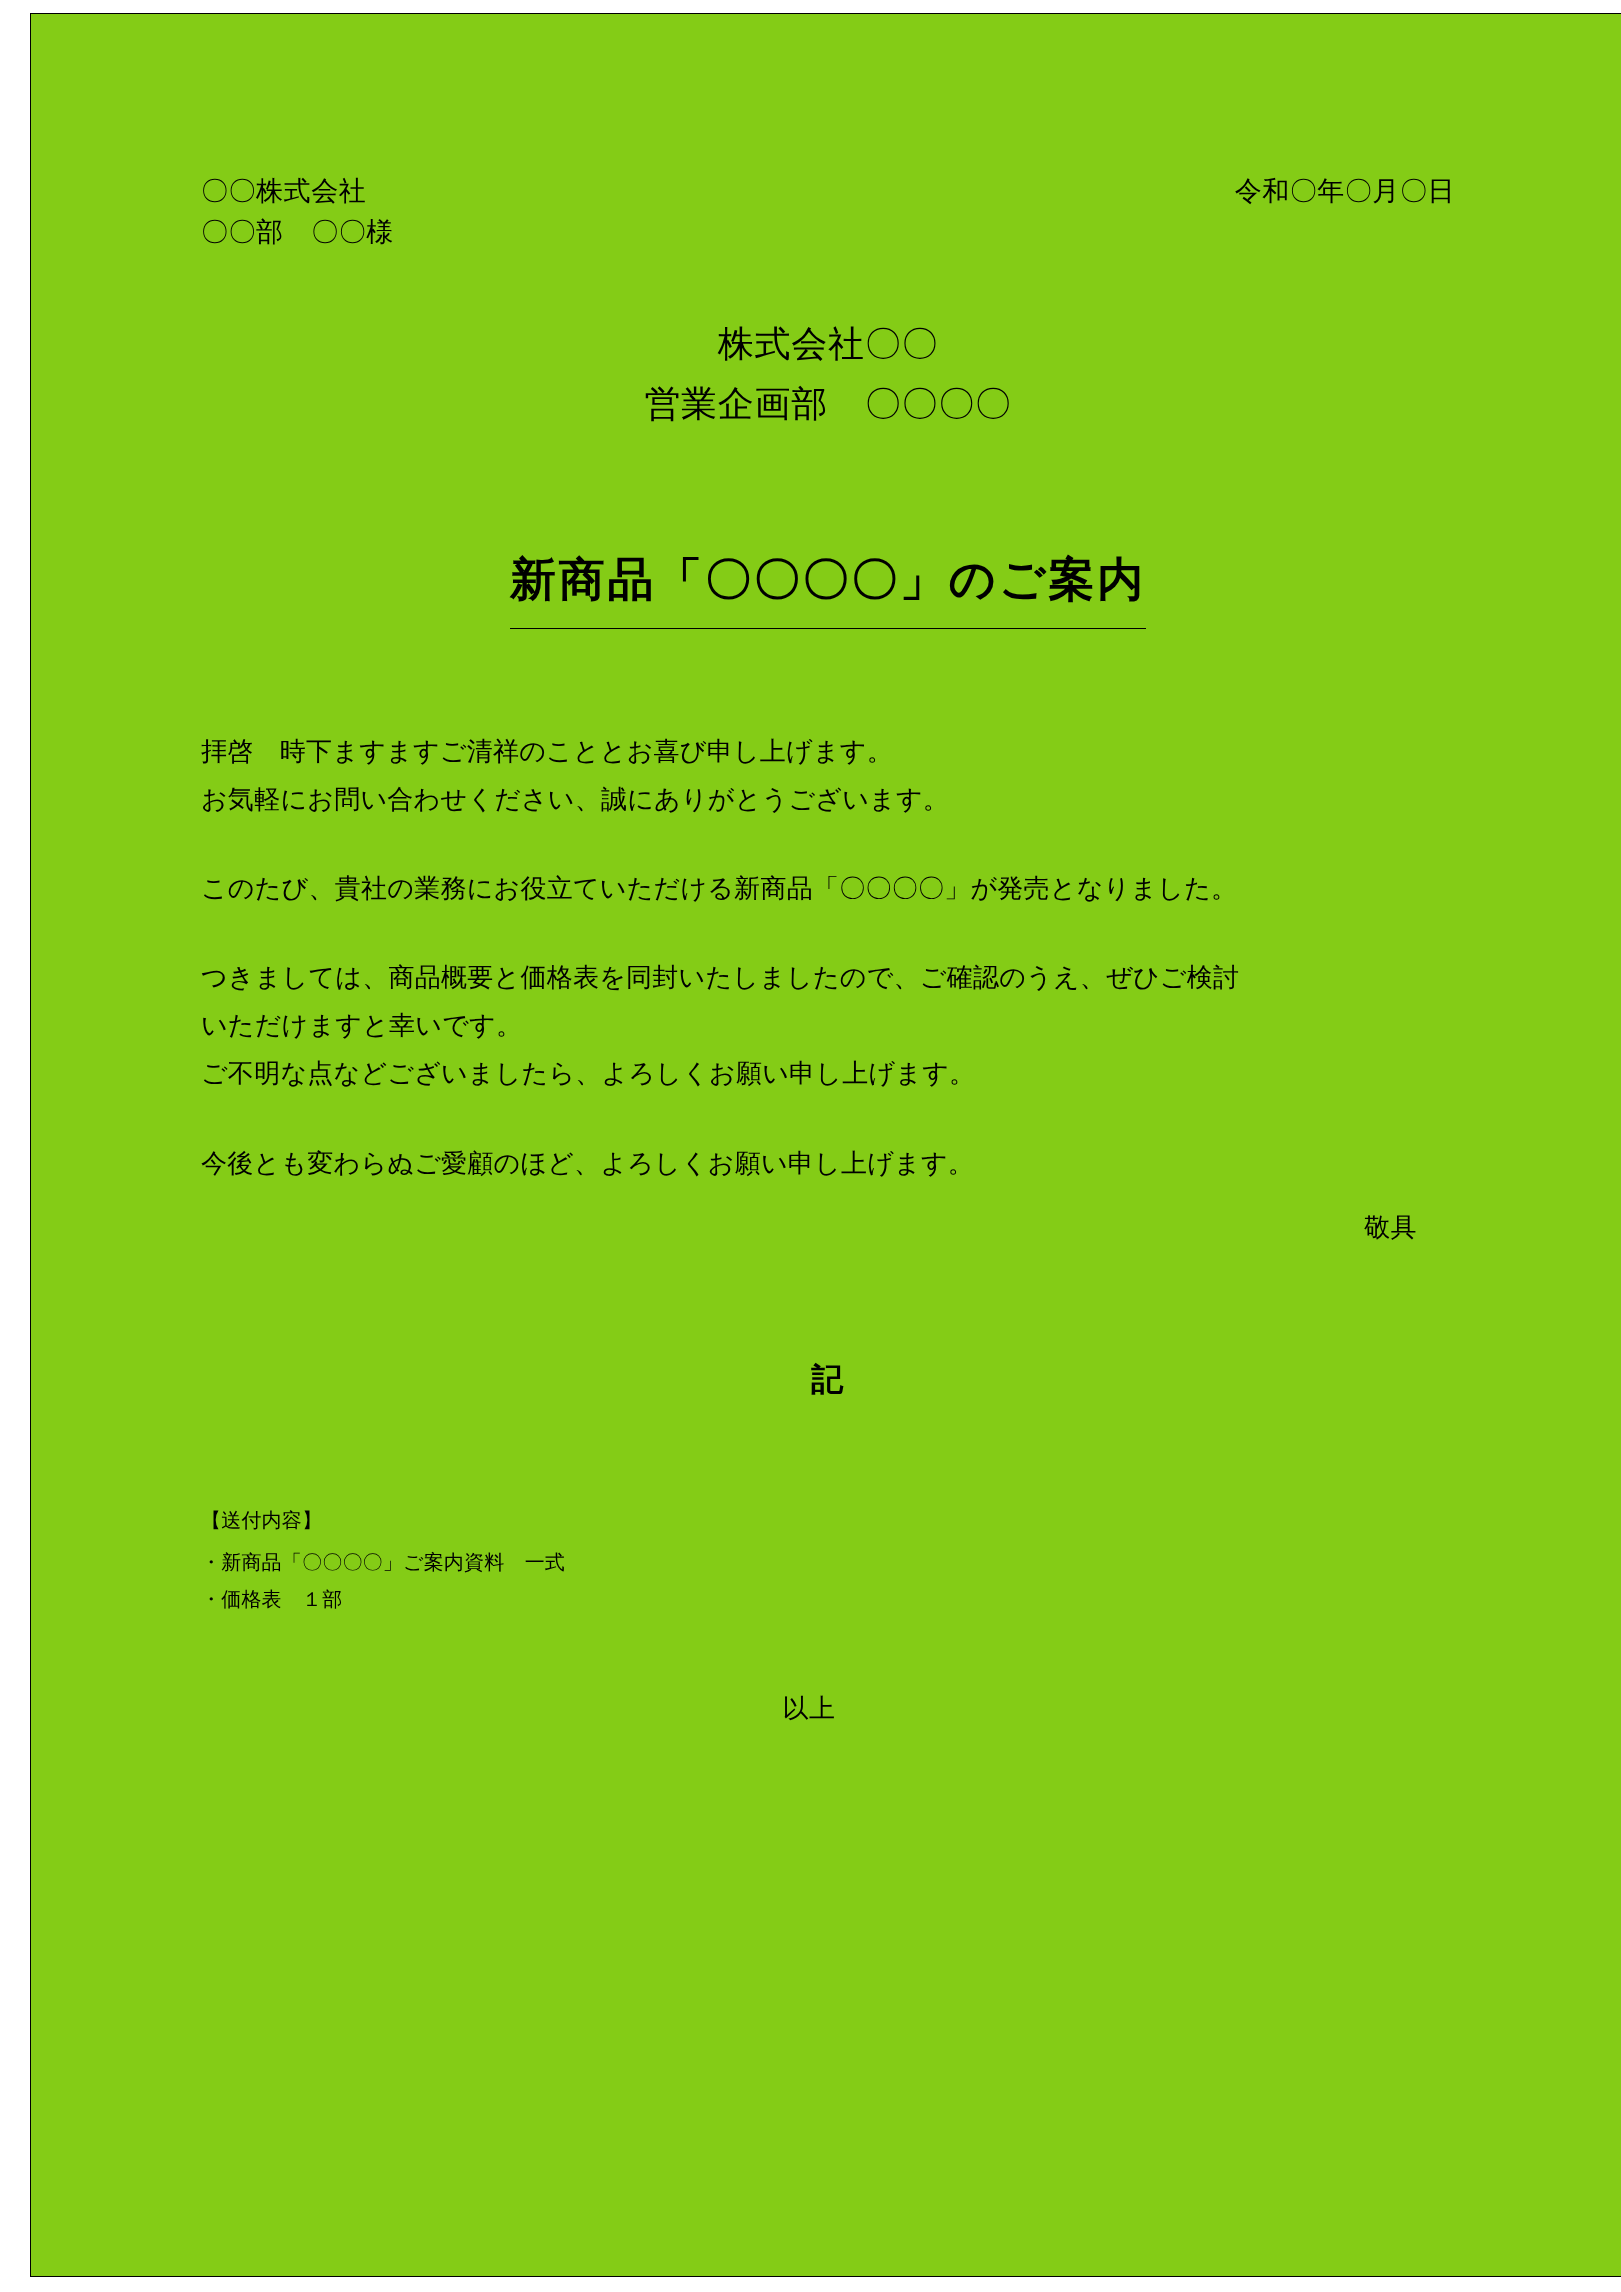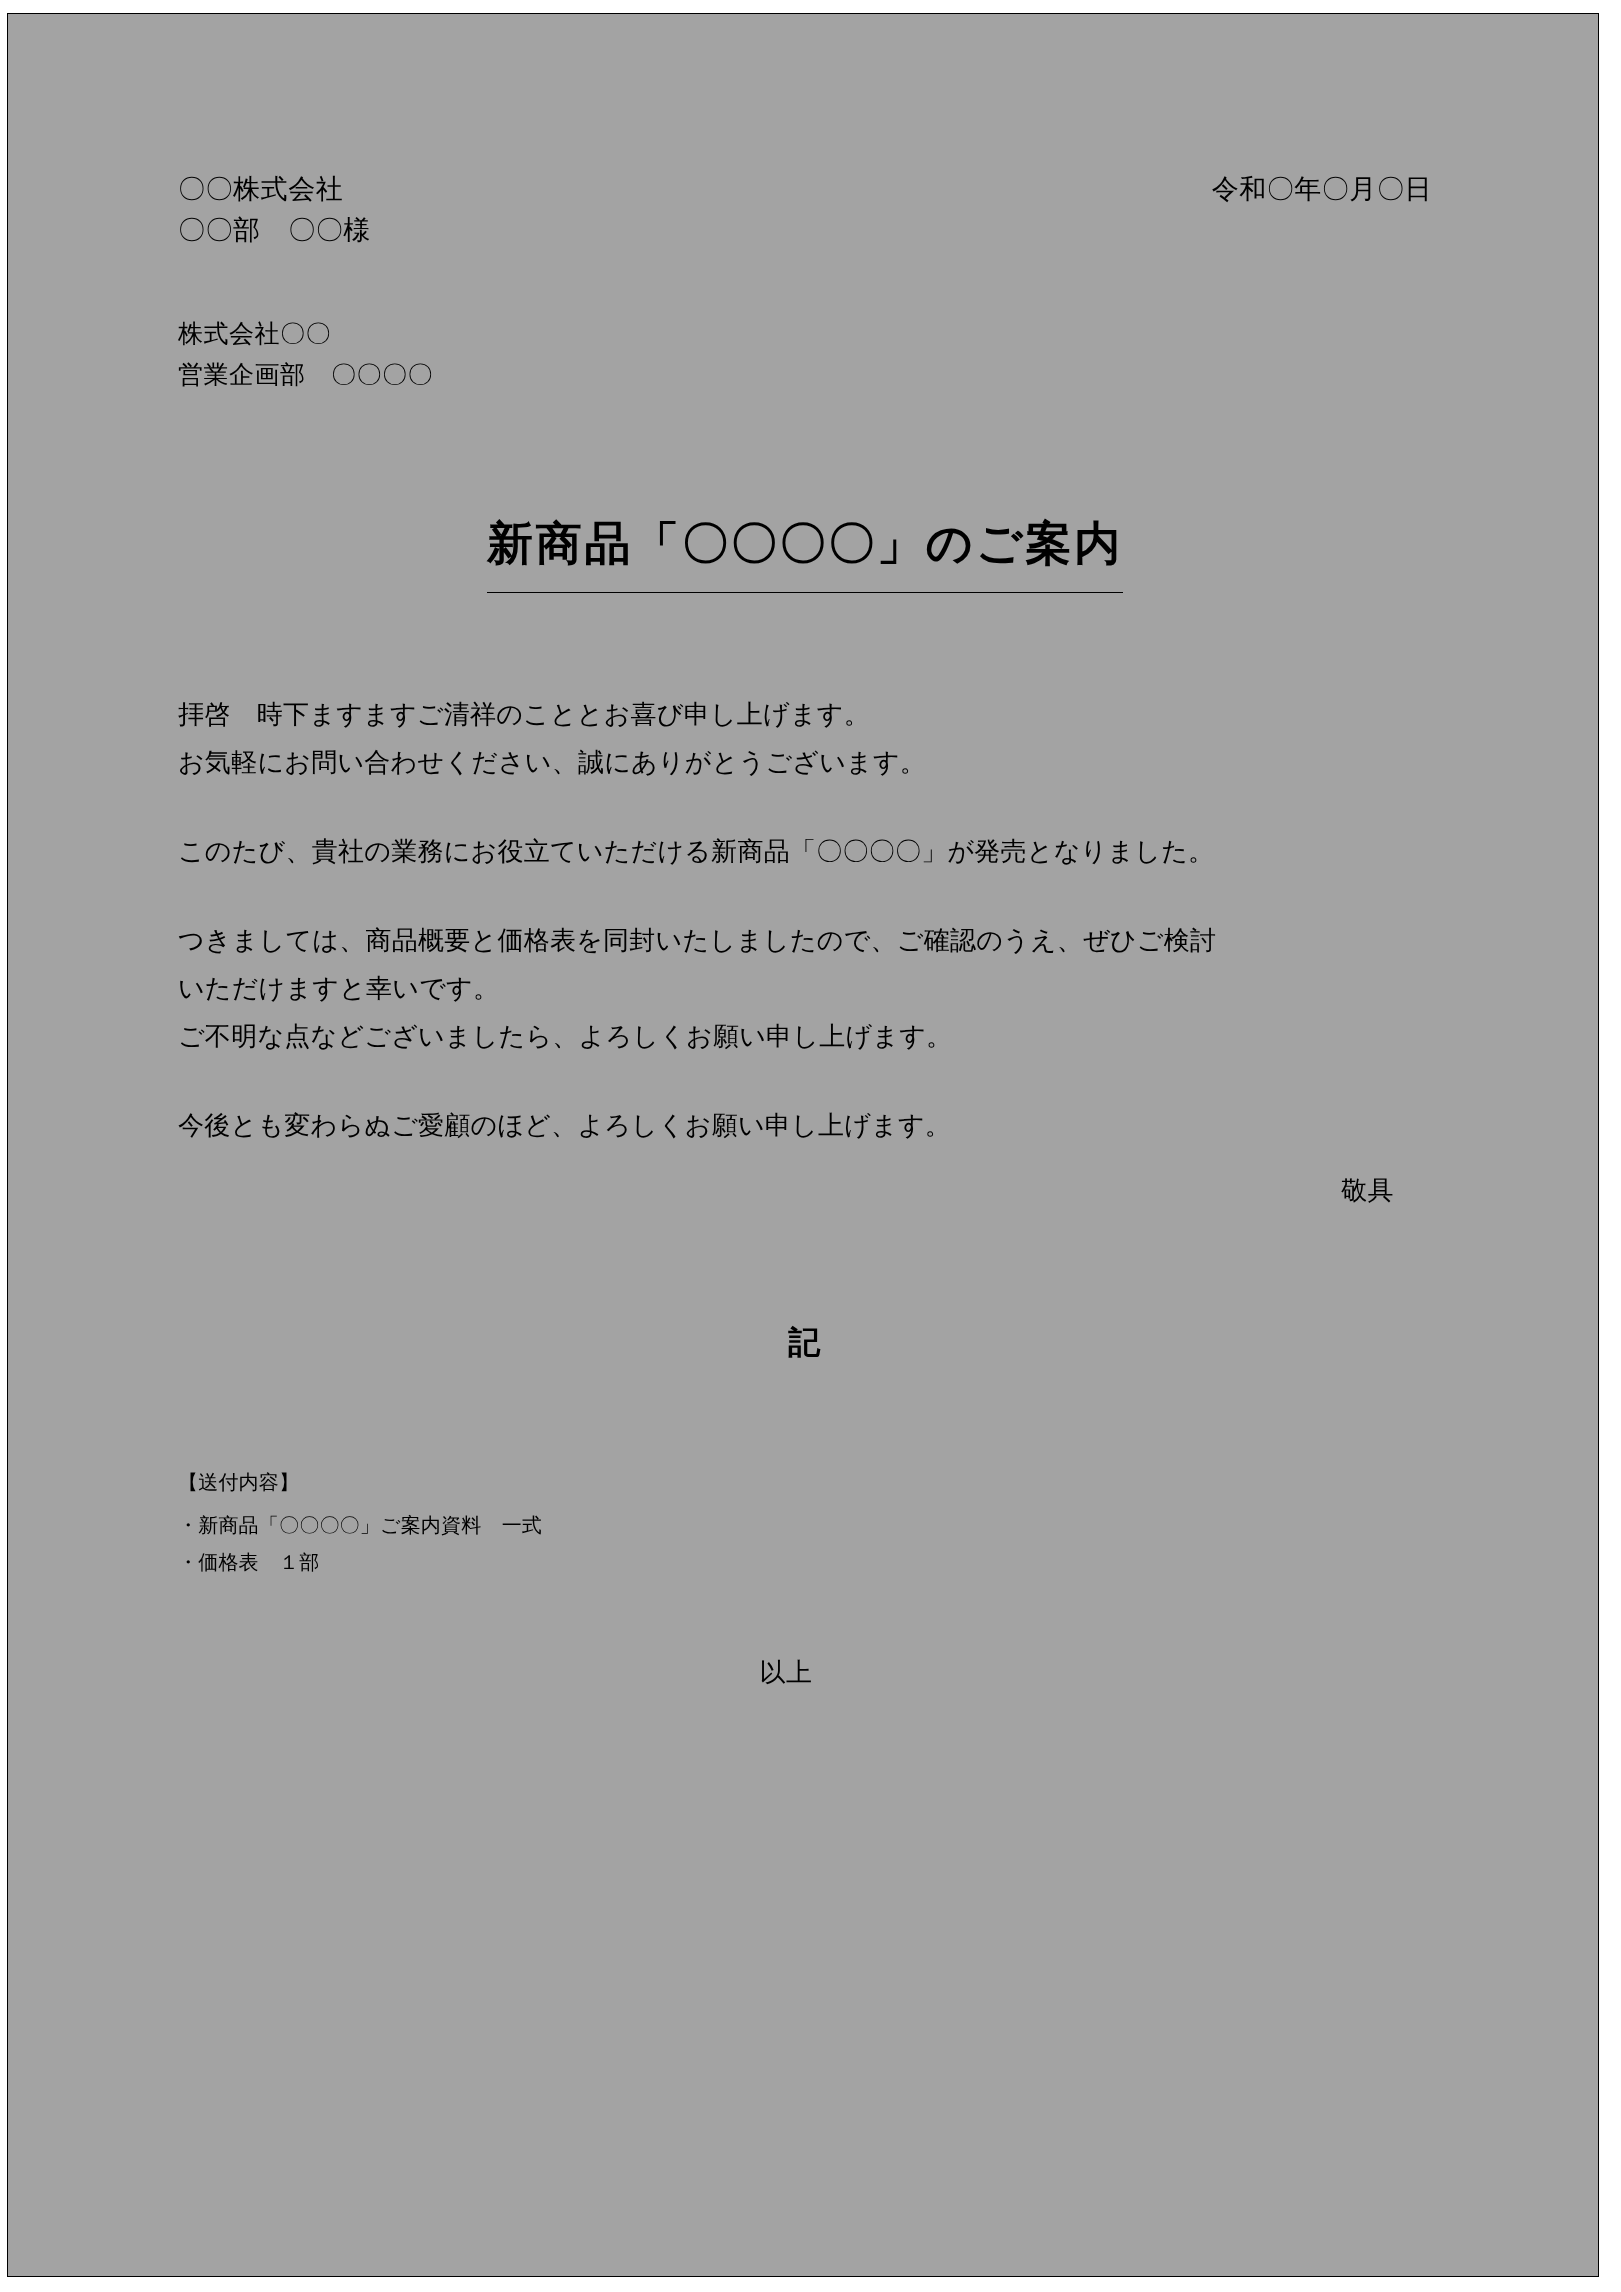--- a/index.html
+++ b/index.html
@@ -10,28 +10,27 @@
   body {
     width: 1621px;
     height: 2293px;
     font-family: "Liberation Serif", "DejaVu Serif", serif;
     color: #000000;
     -webkit-font-smoothing: antialiased;
   }
 
   .page {
     position: absolute;
-    left: 7px;
+    left: 30px;
     top: 12.5px;
     width: 1592px;   
     height: 2264px;
     border: 1.8px solid #000000;
     box-sizing: border-box;
-    background: #a3a3a3;
-    font-family: Liberation Mono, monospace;
+    background: #84cc16;
   }
 
   .content {
     position: absolute;
     left: 170px;
     top: 157px;
     width: 1254px;
   }
 
   
@@ -47,22 +46,22 @@
     letter-spacing: 0.02em;
   }
   .date {
     font-size: 27px;
     line-height: 1.55;
     letter-spacing: 0.02em;
   }
 
   .sender {
     margin-top: 61px;
-    text-align: left;
-    font-size: 25px;
+    text-align: center;
+    font-size: 36px;
     line-height: 1.65;
     letter-spacing: 0.02em;
   }
 
   
   .title-wrap {
     margin-top: 115px;
     text-align: center;
   }
   .title {

